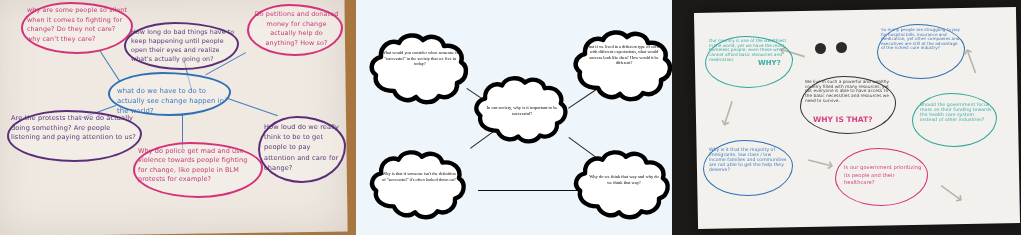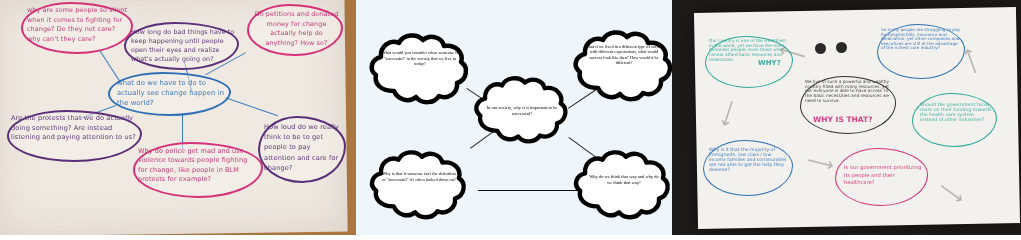--- a/index.html
+++ b/index.html
@@ -59,24 +59,24 @@
     <div class="bub" style="left:21px;top:2px;width:112px;height:52px;border:2.2px solid #d6327a;"></div>
     <div class="tx hand blurtext" style="left:27px;top:6px;width:102px;font-size:6.4px;line-height:1.52;color:#c22c6f;">why are some people so silent when it comes to fighting for change? Do they not care? why can't they care?</div>
 
     <div class="bub" style="left:124px;top:22px;width:115px;height:48px;border:2.2px solid #5b2f78;"></div>
     <div class="tx hand blurtext" style="left:131px;top:27px;width:104px;font-size:6.3px;line-height:1.45;color:#4f2a6d;">How long do bad things have to keep happening until people open their eyes and realize what's actually going on?</div>
 
     <div class="bub" style="left:247px;top:4px;width:96px;height:52px;border:2.2px solid #d6327a;"></div>
     <div class="tx hand blurtext" style="left:253px;top:10px;width:87px;font-size:6.4px;line-height:1.5;color:#c22c6f;text-align:center;">Do petitions and donated money for change actually help do anything? How so?</div>
 
     <div class="bub" style="left:108px;top:72px;width:123px;height:44px;border:2.2px solid #2f6fb5;"></div>
-    <div class="tx hand blurtext" style="left:117px;top:78px;width:108px;font-size:6.8px;line-height:1.5;color:#2f6fb5;text-align:left;">what do we have to do to actually see change happen in the world?</div>
+    <div class="tx hand blurtext" style="left:117px;top:86px;width:108px;font-size:6.8px;line-height:1.5;color:#2f6fb5;text-align:left;">what do we have to do to actually see change happen in the world?</div>
 
     <div class="bub" style="left:7px;top:110px;width:135px;height:52px;border:2.2px solid #5b2f78;"></div>
-    <div class="tx hand blurtext" style="left:11px;top:114px;width:127px;font-size:6.6px;line-height:1.46;color:#4f2a6d;">Are the protests that we do actually doing something? Are instead listening and paying attention to us?</div>
+    <div class="tx hand blurtext" style="left:11px;top:114px;width:127px;font-size:6.6px;line-height:1.46;color:#4f2a6d;">Are the protests that we do actually doing something? Are people listening and paying attention to us?</div>
 
     <div class="bub" style="left:133px;top:142px;width:130px;height:56px;border:2.2px solid #d6327a;"></div>
     <div class="tx hand blurtext" style="left:138px;top:147px;width:120px;font-size:6.5px;line-height:1.44;color:#c22c6f;">Why do police get mad and use violence towards people fighting for change, like people in BLM protests for example?</div>
 
     <div class="bub" style="left:258px;top:116px;width:88px;height:67px;border:2.2px solid #5b2f78;"></div>
     <div class="tx hand blurtext" style="left:264px;top:122px;width:78px;font-size:6.6px;line-height:1.55;color:#4f2a6d;">How loud do we really think to be to get people to pay attention and care for change?</div>
   </div>
 
   <div class="panel2">
     <div class="white"></div>

